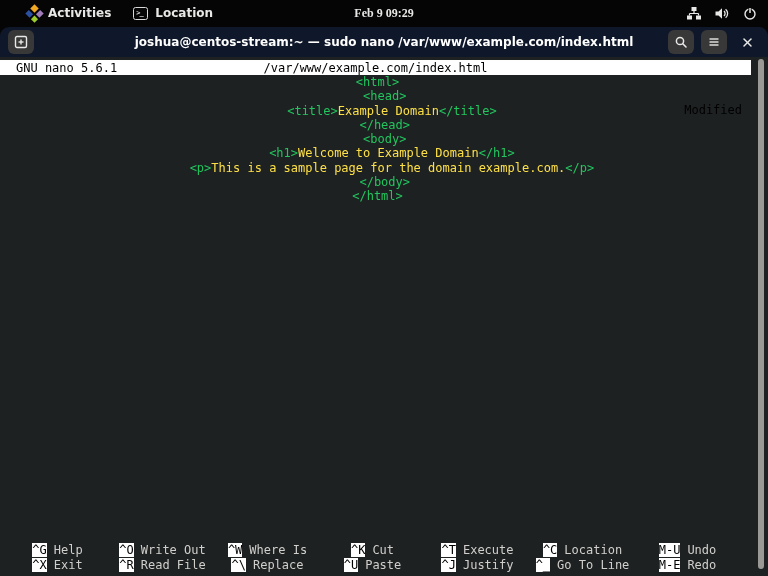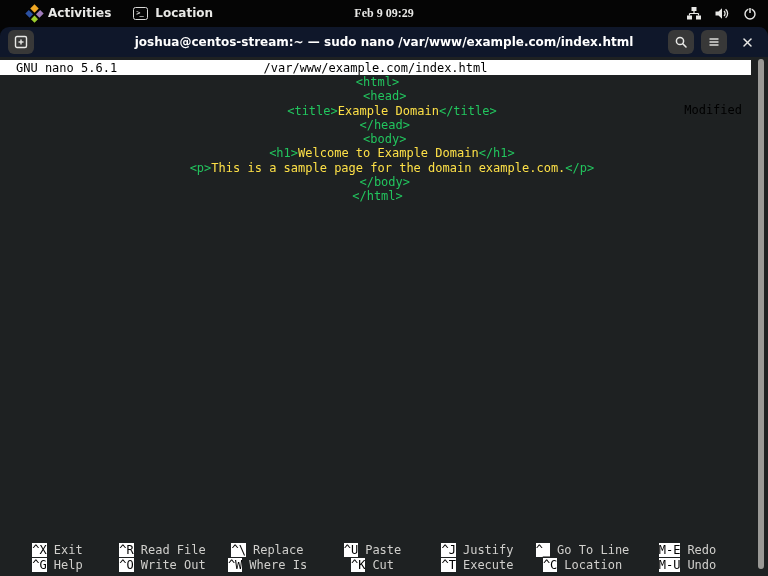--- a/index.html
+++ b/index.html
@@ -176,33 +176,33 @@
     </div>
 
     <div class="editor"><div class="code-line"><span class="tok-tag">&lt;html&gt;</span></div><div class="code-line"><span class="tok-plain">  </span><span class="tok-tag">&lt;head&gt;</span></div><div class="code-line"><span class="tok-plain">    </span><span class="tok-tag">&lt;title&gt;</span><span class="tok-plain">Example Domain</span><span class="tok-tag">&lt;/title&gt;</span></div><div class="code-line"><span class="tok-plain">  </span><span class="tok-tag">&lt;/head&gt;</span></div><div class="code-line"><span class="tok-plain">  </span><span class="tok-tag">&lt;body&gt;</span></div><div class="code-line"><span class="tok-plain">    </span><span class="tok-tag">&lt;h1&gt;</span><span class="tok-plain">Welcome to Example Domain</span><span class="tok-tag">&lt;/h1&gt;</span></div><div class="code-line"><span class="tok-plain">    </span><span class="tok-tag">&lt;p&gt;</span><span class="tok-plain">This is a sample page for the domain example.com.</span><span class="tok-tag">&lt;/p&gt;</span></div><div class="code-line"><span class="tok-plain">  </span><span class="tok-tag">&lt;/body&gt;</span></div><div class="code-line"><span class="tok-tag">&lt;/html&gt;</span></div></div>
 
     <div class="scrollbar-track">
       <div class="scrollbar-thumb"></div>
     </div>
 
     <div class="nano-shortcuts">
         <div class="shortcut-row">
+          <div class="shortcut"><span class="sc-key">^G</span><span class="sc-label">Help</span></div>
+          <div class="shortcut"><span class="sc-key">^O</span><span class="sc-label">Write Out</span></div>
+          <div class="shortcut"><span class="sc-key">^W</span><span class="sc-label">Where Is</span></div>
+          <div class="shortcut"><span class="sc-key">^K</span><span class="sc-label">Cut</span></div>
+          <div class="shortcut"><span class="sc-key">^T</span><span class="sc-label">Execute</span></div>
+          <div class="shortcut"><span class="sc-key">^C</span><span class="sc-label">Location</span></div>
+          <div class="shortcut"><span class="sc-key">M-U</span><span class="sc-label">Undo</span></div>
+        </div>
+        <div class="shortcut-row">
           <div class="shortcut"><span class="sc-key">^X</span><span class="sc-label">Exit</span></div>
           <div class="shortcut"><span class="sc-key">^R</span><span class="sc-label">Read File</span></div>
           <div class="shortcut"><span class="sc-key">^\</span><span class="sc-label">Replace</span></div>
           <div class="shortcut"><span class="sc-key">^U</span><span class="sc-label">Paste</span></div>
           <div class="shortcut"><span class="sc-key">^J</span><span class="sc-label">Justify</span></div>
           <div class="shortcut"><span class="sc-key">^_</span><span class="sc-label">Go To Line</span></div>
           <div class="shortcut"><span class="sc-key">M-E</span><span class="sc-label">Redo</span></div>
         </div>
-        <div class="shortcut-row">
-          <div class="shortcut"><span class="sc-key">^G</span><span class="sc-label">Help</span></div>
-          <div class="shortcut"><span class="sc-key">^O</span><span class="sc-label">Write Out</span></div>
-          <div class="shortcut"><span class="sc-key">^W</span><span class="sc-label">Where Is</span></div>
-          <div class="shortcut"><span class="sc-key">^K</span><span class="sc-label">Cut</span></div>
-          <div class="shortcut"><span class="sc-key">^T</span><span class="sc-label">Execute</span></div>
-          <div class="shortcut"><span class="sc-key">^C</span><span class="sc-label">Location</span></div>
-          <div class="shortcut"><span class="sc-key">M-U</span><span class="sc-label">Undo</span></div>
-        </div>
       </div>
   </div>
 
 </div>
 
 </body></html>

